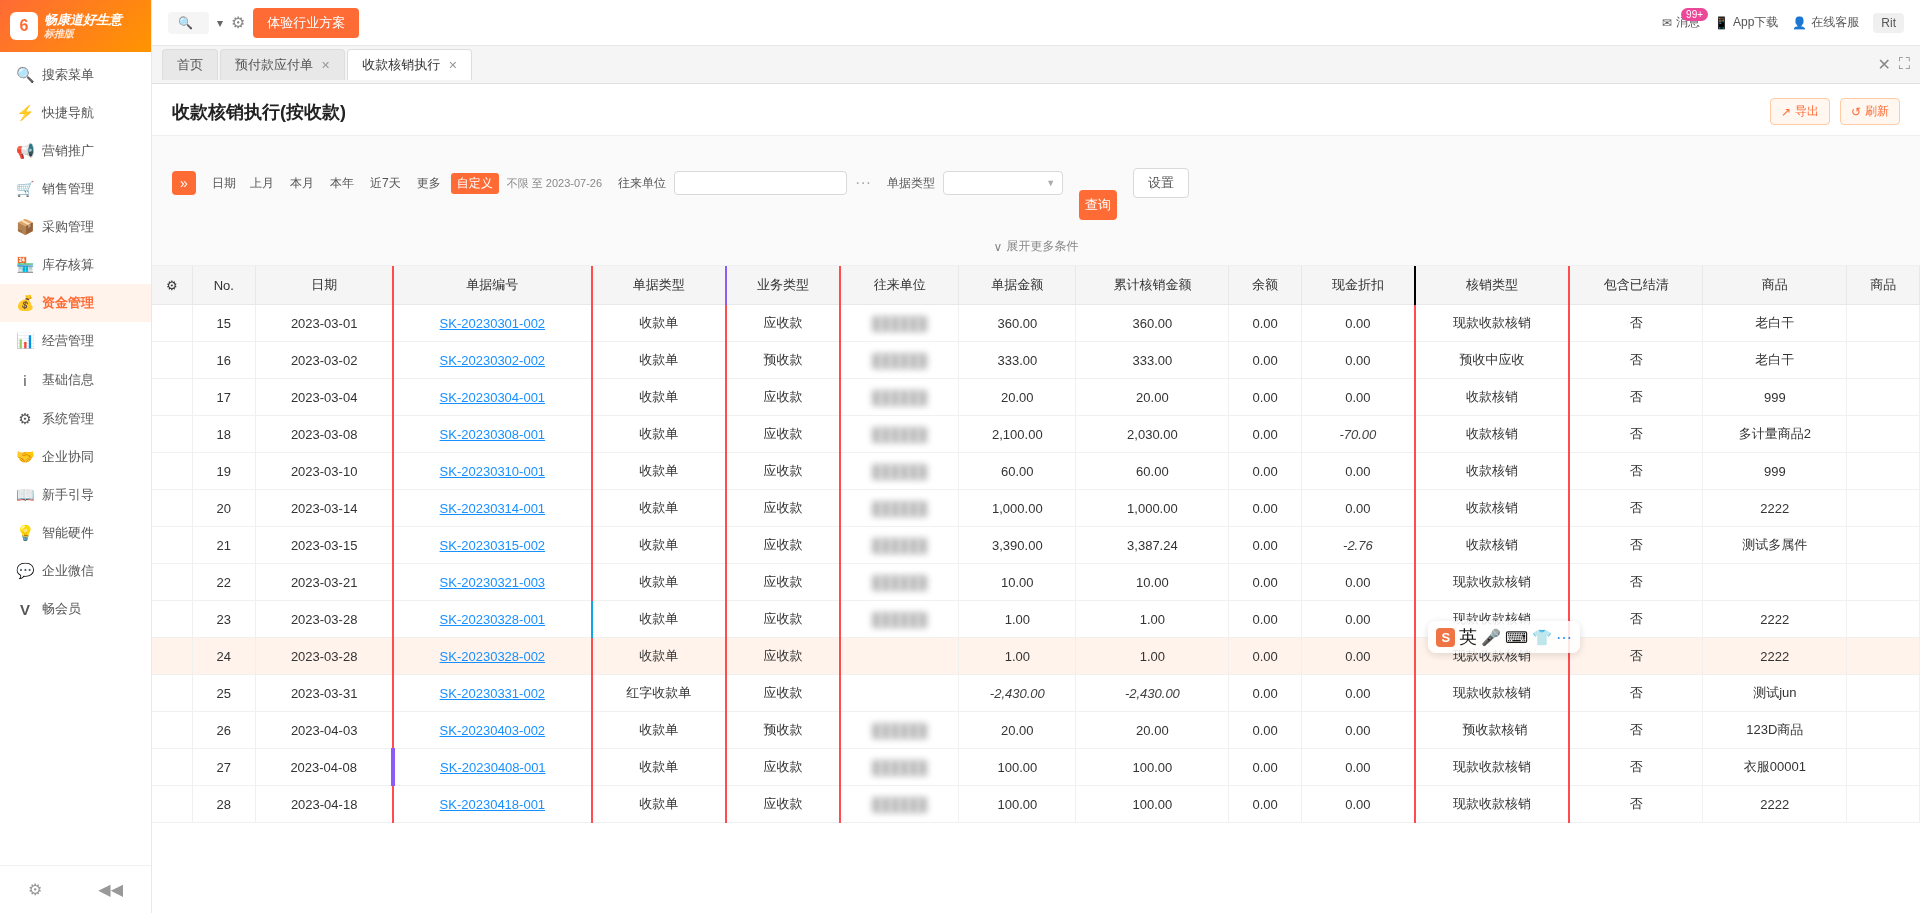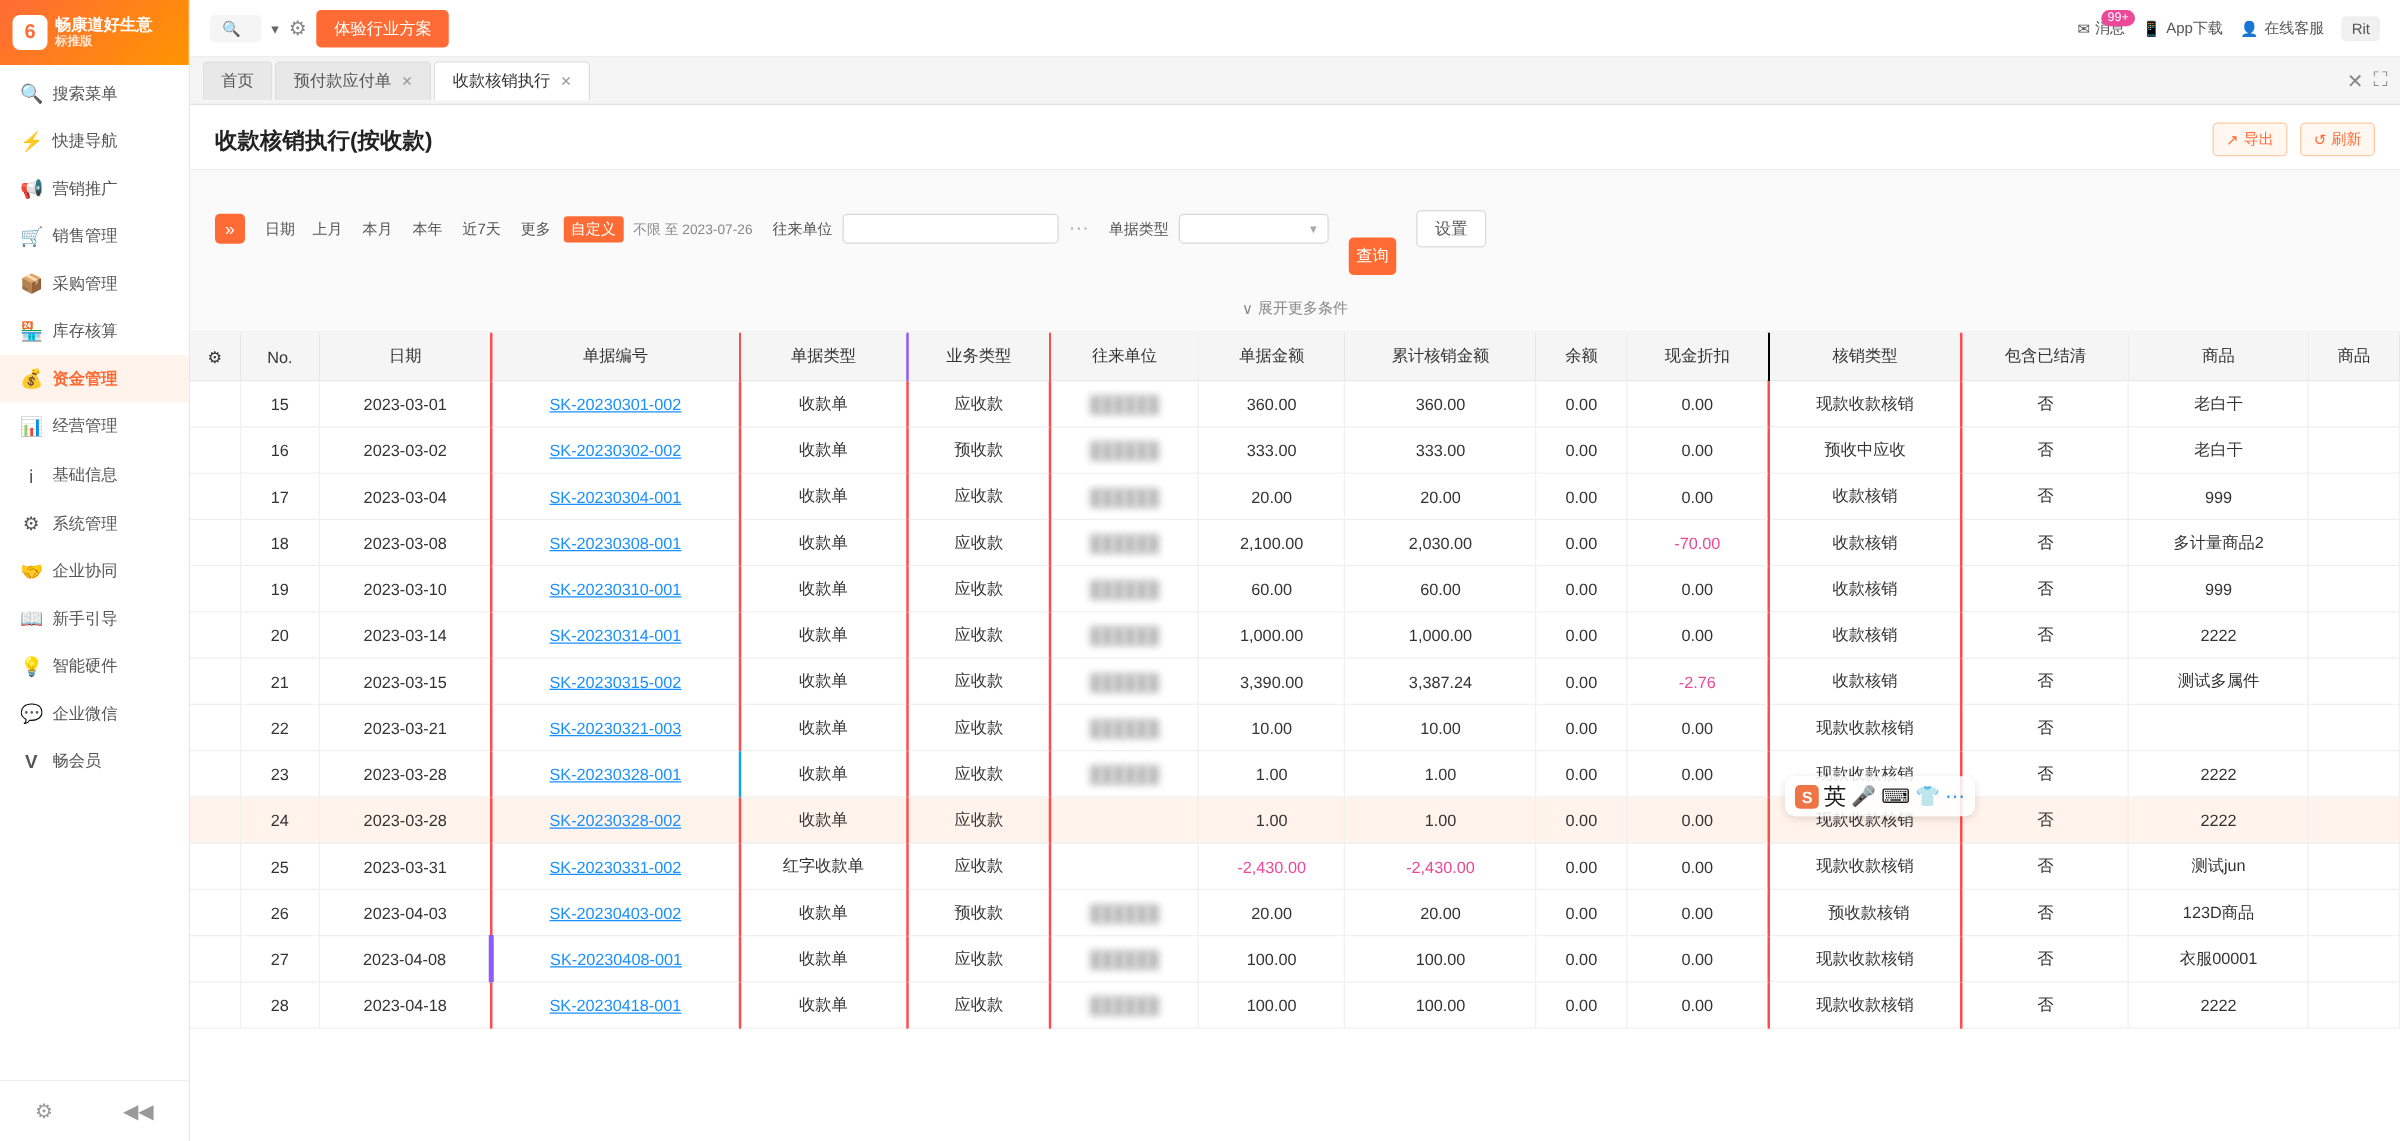--- a/index.html
+++ b/index.html
@@ -25,21 +25,21 @@
       font-size: 13px;
       font-weight: bold;
     }
     .sidebar-logo-icon {
       width: 28px; height: 28px;
       background: #fff;
       border-radius: 6px;
       display: flex; align-items: center; justify-content: center;
       color: #ff6b35; font-size: 16px; font-weight: bold;
     }
-    .sidebar-logo-text { line-height: 1.2; }
+    .sidebar-logo-text { line-height: 1.2; font-style: italic; }
     .sidebar-logo-text .sub { font-size: 10px; color: rgba(255,255,255,0.8); }
     .sidebar-nav { flex: 1; overflow-y: auto; padding: 4px 0; }
     .sidebar-item {
       display: flex; align-items: center; gap: 8px;
       padding: 10px 16px;
       cursor: pointer;
       color: #555;
       font-size: 13px;
       transition: background 0.2s;
     }
@@ -196,21 +196,21 @@
     thead th:first-child { width: 40px; }
     tbody td {
       padding: 9px 10px; text-align: center;
       border-bottom: 1px solid #f0f0f0;
       border-right: 1px solid #f0f0f0;
       color: #333; white-space: nowrap;
     }
     tbody tr.highlighted { background: #fff3eb; }
     tbody tr.total-row { background: #fafafa; font-weight: 500; }
     .link-cell { color: #1890ff; cursor: pointer; text-decoration: underline; }
-    .negative { color: #ec4899; }
+    .negative { color: #404040; font-style: italic; }
 
     .blurred { color: transparent; text-shadow: 0 0 6px #bbb; user-select: none; }
 
     
     .floating-watermark {
       position: fixed;
       right: 340px;
       bottom: 260px;
       z-index: 100;
       opacity: 0.9;

